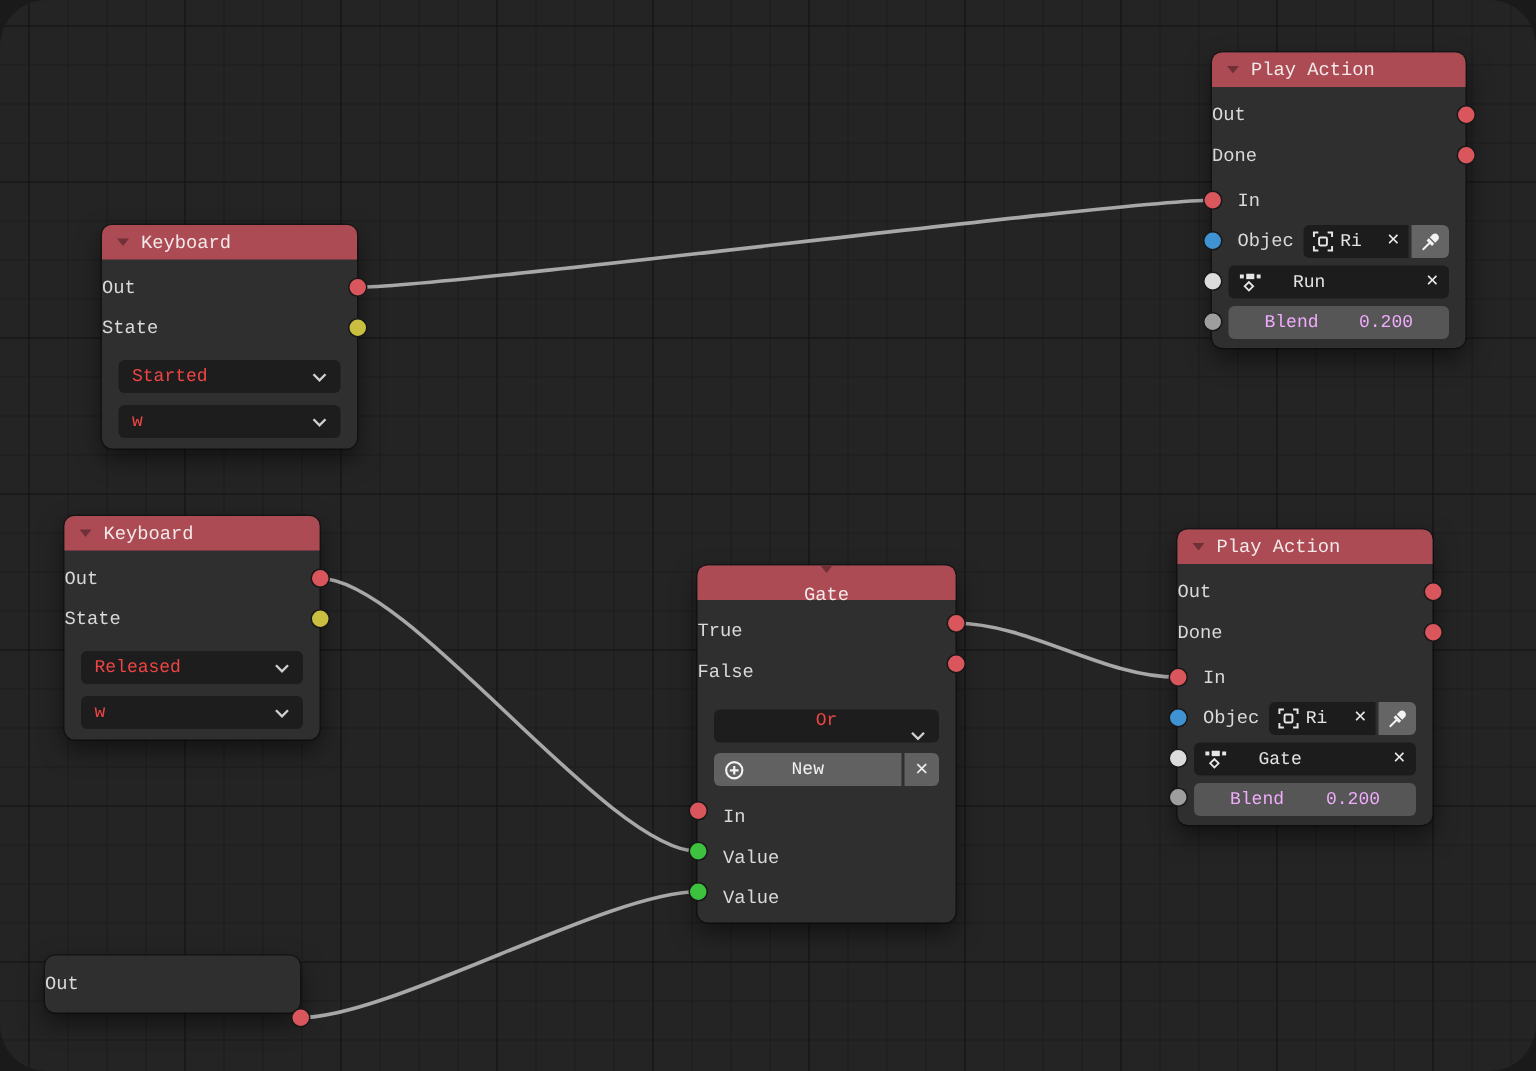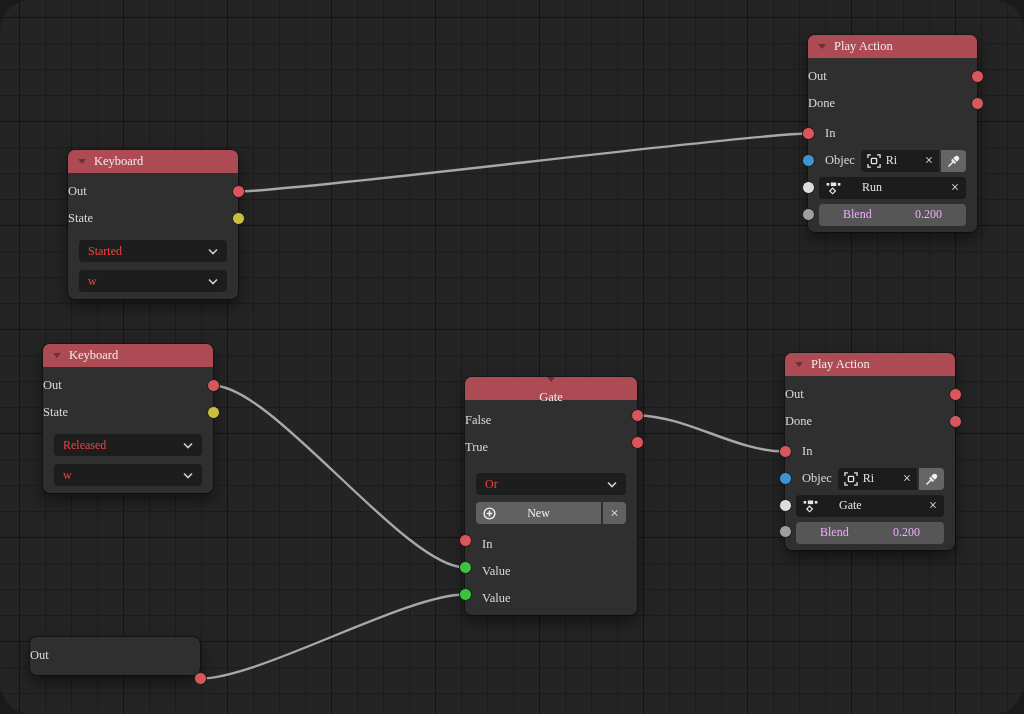--- a/index.html
+++ b/index.html
@@ -6,21 +6,21 @@
   #canvas{
     position:relative;width:1024px;height:714px;overflow:hidden;
     background-color:#242424;
     background-image:
       linear-gradient(#141414 1px, transparent 1px),
       linear-gradient(90deg,#141414 1px, transparent 1px),
       linear-gradient(#1c1c1c 1px, transparent 1px),
       linear-gradient(90deg,#1c1c1c 1px, transparent 1px);
     background-size:104px 104px,104px 104px,26px 26px,26px 26px;
     background-position:17px 17px,19px 17px,17px 17px,19px 17px;
-    font-family:Liberation Serif, serif;
+    font-family:Liberation Mono, monospace;
     border-radius:31px;
   }
   #wires{position:absolute;left:0;top:0;width:1024px;height:714px;}
   .wire{fill:none;stroke:#a8a8a8;stroke-width:2.4px;}
   .node{
     position:absolute;background:#2f2f2f;border-radius:7px;
     box-shadow:0 7px 16px rgba(0,0,0,.5),0 0 0 1px rgba(12,12,12,.45);
   }
   .node-header{
     height:23px;border-radius:6.5px 6.5px 0 0;display:flex;align-items:center;
@@ -208,27 +208,27 @@
     <span class="socket" style="right: -6.5px; top: 62px; background-color: rgb(201, 190, 64);"></span>
   </div>
 
   <div class="node" style="left:465px;top:377px;width:172px;">
     <div class="node-header" style="background-color: rgb(173, 75, 84); flex-direction: column;">
       <span class="tri"></span>
       <span>Gate</span>
     </div>
     <div class="node-body" style="padding-top:7px;padding-bottom:3px;">
       <div class="row outp">
+          <span>True</span>
+        </div>
+      <div class="row outp">
           <span>False</span>
         </div>
-      <div class="row outp">
-          <span>True</span>
-        </div>
       <div class="sp12"></div>
-      <div class="dropdown" style="margin-bottom:7px;">
+      <div class="dropdown" style="margin-bottom:7px;flex-direction:column;">
         <span>Or</span>
         <span class="chev">
             <svg width="10" height="7" viewBox="0 0 10 7">
               <polyline points="1,1.5 5,5.5 9,1.5" stroke="#cfcfcf" stroke-width="1.6" fill="none"></polyline>
             </svg>
           </span>
       </div>
       <div class="newrow">
         <div class="newbtn">
           <span class="plus">

